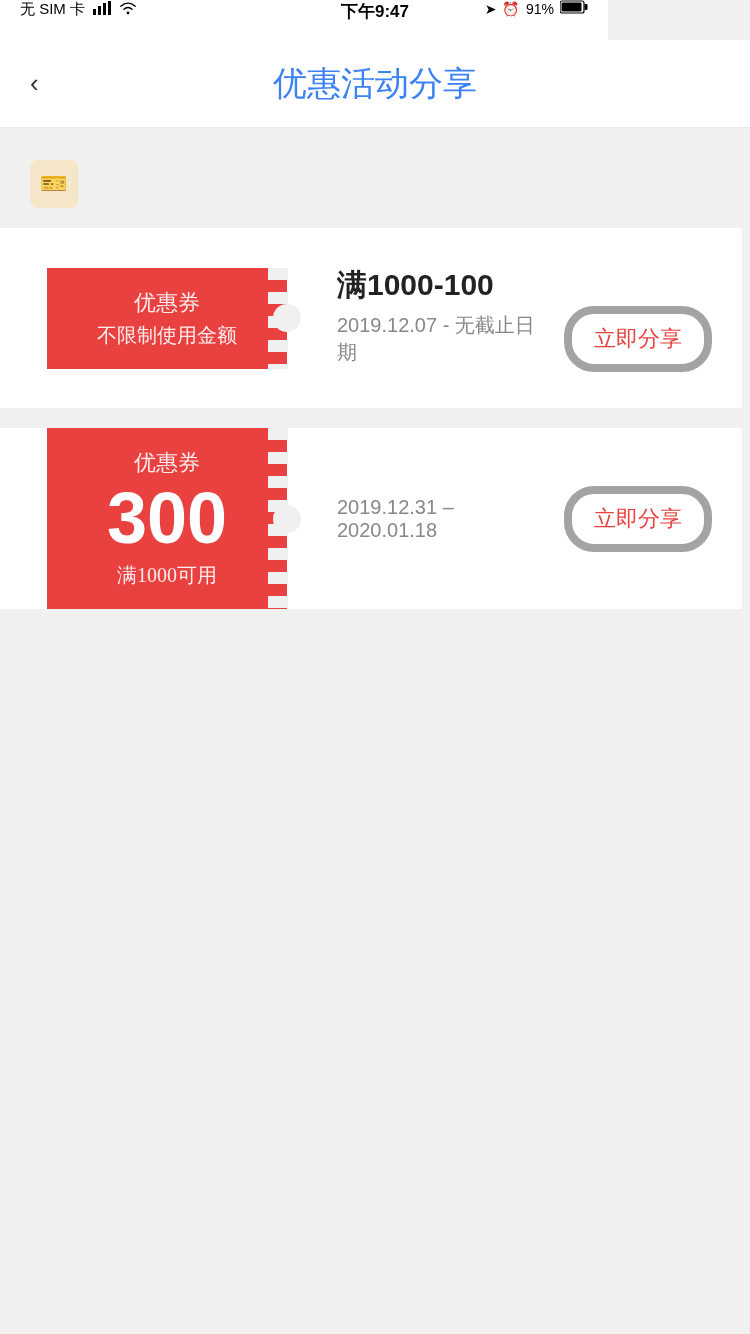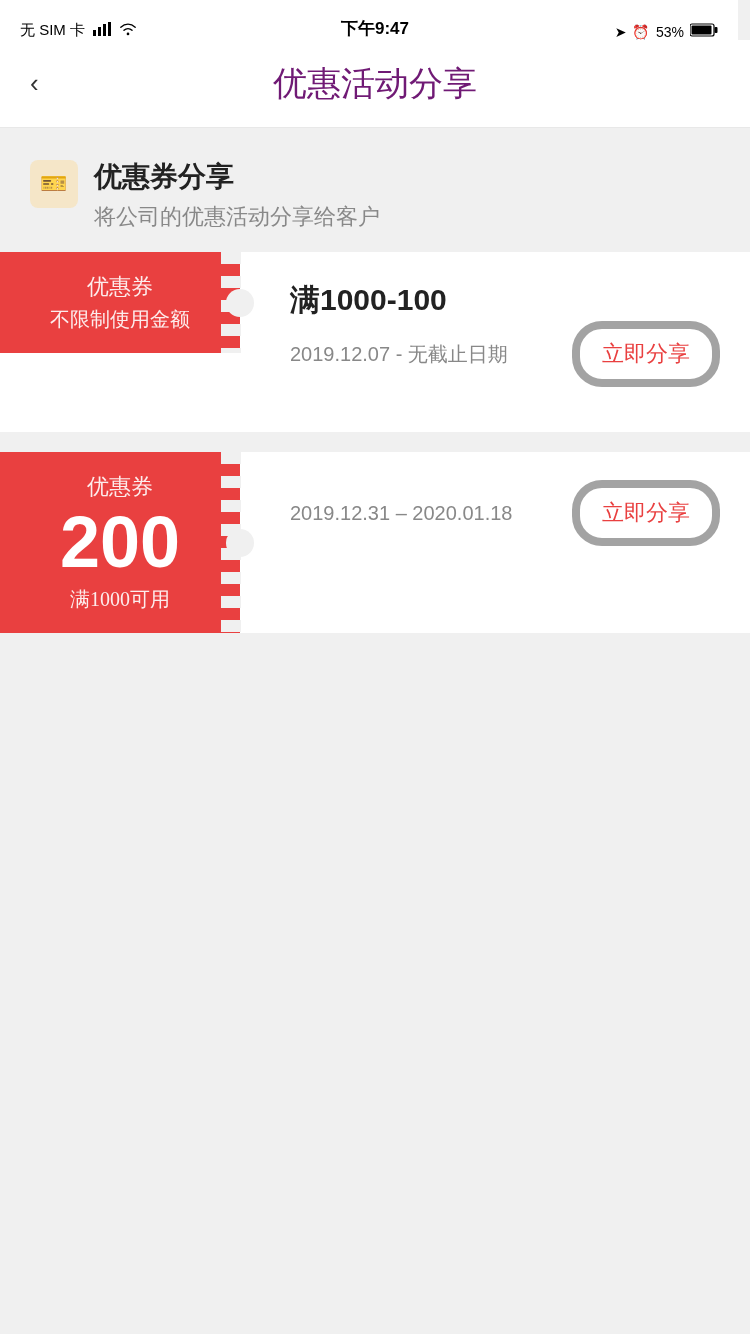--- a/index.html
+++ b/index.html
@@ -7,25 +7,25 @@
     body {
       width: 750px;
       min-height: 1334px;
       background: #f0f0f0;
       font-family: -apple-system, "PingFang SC", "Helvetica Neue", sans-serif;
       overflow-x: hidden;
     }
 
     
     .status-bar {
-      width: 738px;
+      width: 608px;
       height: 40px;
       background: #fff;
       display: flex;
-      align-items: flex-end;
+      align-items: flex-start;
       justify-content: space-between;
       padding: 0 20px;
       font-size: 14px;
       font-weight: 500;
     }
     .status-left {
       display: flex;
       align-items: center;
       gap: 8px;
       font-size: 15px;
@@ -58,21 +58,21 @@
     .nav-back {
       position: absolute;
       left: 30px;
       font-size: 26px;
       color: #333;
       cursor: pointer;
     }
     .nav-title {
       font-size: 34px;
       font-weight: 500;
-      color: #701a75;
+      color: #3b82f6;
     }
 
     
     .section-header {
       background: #f0f0f0;
       padding: 30px 30px 20px 30px;
       display: flex;
       align-items: flex-start;
       gap: 16px;
     }
@@ -99,25 +99,26 @@
       color: #888;
     }
 
     
     .coupon-list {
       padding: 0 0 30px 0;
       background: #f0f0f0;
     }
     .coupon-card {
       background: #fff;
-      margin: 0 0 20px 0;
-      display: flex;
-      align-items: flex-start;
+      margin: 0 8px 20px 0;
+      display: flex;
+      align-items: center;
       position: relative;
       min-height: 180px;
+      padding-left: 47px;
     }
 
     
     .coupon-left {
       background: #e94040;
       width: 240px;
       flex-shrink: 0;
       display: flex;
       flex-direction: column;
       align-items: center;
@@ -234,43 +235,39 @@
         <path d="M10 11a1.5 1.5 0 1 1 0 3 1.5 1.5 0 0 1 0-3z" fill="#000"></path>
         <path d="M5.5 8.5C6.9 7.1 8.4 6.5 10 6.5s3.1.6 4.5 2" stroke="#000" stroke-width="1.5" fill="none" stroke-linecap="round"></path>
         <path d="M2 5C4.4 2.7 7 1.5 10 1.5s5.6 1.2 8 3.5" stroke="#000" stroke-width="1.5" fill="none" stroke-linecap="round"></path>
       </svg>
     </span>
   </div>
   <div class="status-center">下午9:47</div>
   <div class="status-right">
     <span>➤</span>
     <span>⏰</span>
-    <span>53%</span>
+    <span>91%</span>
     <span>
       <svg width="28" height="14" viewBox="0 0 28 14">
         <rect x="0" y="1" width="24" height="12" rx="2" ry="2" fill="none" stroke="#000" stroke-width="1.2"></rect>
         <rect x="24.5" y="4" width="3" height="6" rx="1" fill="#000"></rect>
         <rect x="1.5" y="2.5" width="20" height="9" rx="1" fill="#000"></rect>
       </svg>
     </span>
   </div>
 </div>
 
 <div class="nav-bar">
   <span class="nav-back">‹</span>
   <span class="nav-title">优惠活动分享</span>
 </div>
 
 <div class="section-header">
   <div class="section-icon">
     <span>🎫</span>
-  </div>
-  <div class="section-text">
-    <h2>优惠券分享</h2>
-    <p>将公司的优惠活动分享给客户</p>
   </div>
 </div>
 
 <div class="coupon-list">
 
   <div class="coupon-card">
     <div class="coupon-left">
       <span class="coupon-label">优惠券</span>
       <span class="coupon-condition">不限制使用金额</span>
     </div>
@@ -279,21 +276,21 @@
       <div class="coupon-bottom">
         <span class="coupon-date">2019.12.07 - 无截止日期</span>
         <button class="share-btn">立即分享</button>
       </div>
     </div>
   </div>
 
   <div class="coupon-card">
     <div class="coupon-left">
       <span class="coupon-label">优惠券</span>
-      <span class="coupon-amount">200</span>
+      <span class="coupon-amount">300</span>
       <span class="coupon-condition">满1000可用</span>
     </div>
     <div class="coupon-right">
       <div class="coupon-bottom">
         <span class="coupon-date">2019.12.31 – 2020.01.18</span>
         <button class="share-btn">立即分享</button>
       </div>
     </div>
   </div>
 

